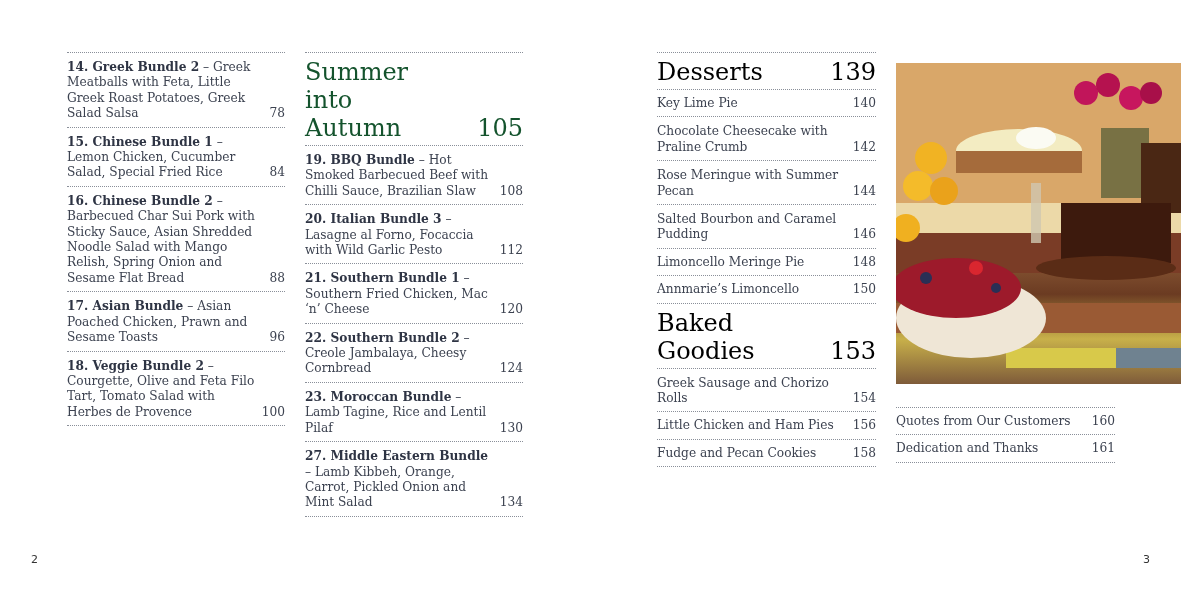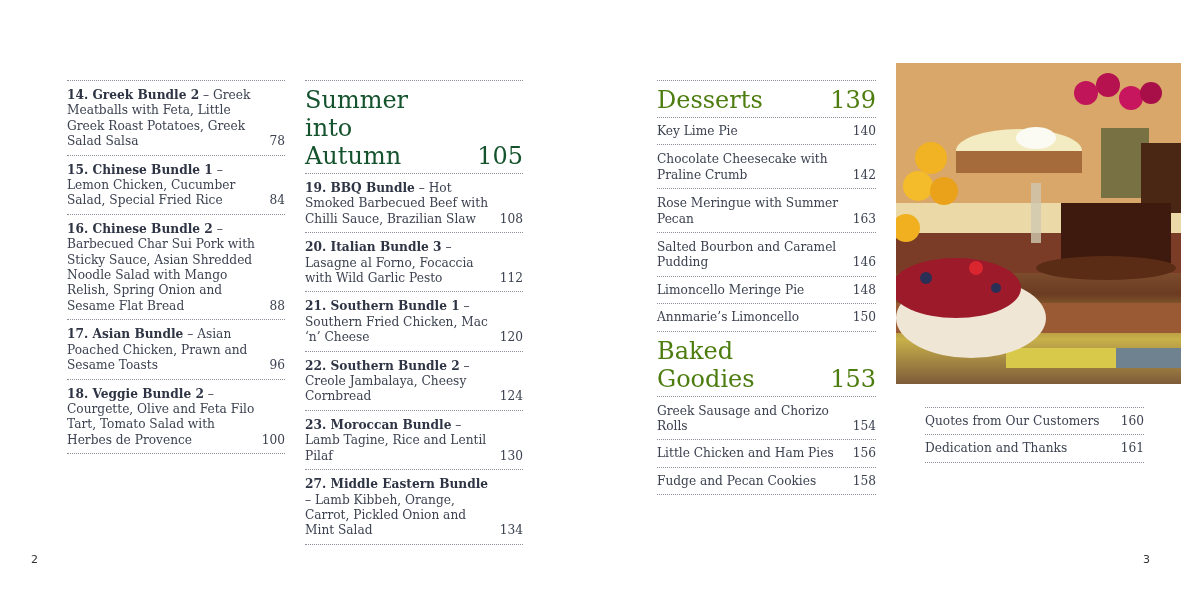--- a/index.html
+++ b/index.html
@@ -1,32 +1,32 @@
 <!DOCTYPE html>
 <html><head>
 <meta charset="utf-8">
 <style>
   html, body { margin:0; padding:0; }
   body {
     width:1181px; height:591px; background:#ffffff; position:relative; overflow:hidden;
     font-family:"DejaVu Serif", serif; color:#3c4250;
   }
-  .col { position:absolute; top:80px; width:218px; }
+  .col { position:absolute; top:52px; width:218px; }
   .col1 { left:67px; }
   .col2 { left:305px; }
   .col3 { left:657px; width:219px; }
-  .col4 { left:896px; top:407px; width:219px;margin-left:29px; }
+  .col4 { left:896px; top:407px; width:219px; }
   .dots { border-top:1.5px dotted #8a8f99; height:0; }
   .entry { display:flex; justify-content:space-between; align-items:flex-end; padding:7px 0 5px 0; border-bottom:1.5px dotted #8a8f99; font-size:12.2px; line-height:15.4px; }
   .entry .txt { flex:1; padding-right:6px; }
   .entry .pg { white-space:nowrap; }
   .entry b { font-weight:bold; color:#2e3444; }
   .sec-title { display:flex; justify-content:space-between; align-items:flex-end; padding:5px 0 3px 0; border-bottom:1.5px dotted #8a8f99; font-size:24px; line-height:28px; font-weight:normal; }
   .purple { color:#14532d; }
-  .red { color:#4d7c0f; }
+  .red { color:#000000; }
   .entry.one { padding:6px 0 5px 0;justify-content:flex-end; }
   .photo { position:absolute; left:896px; top:63px; width:285px; height:321px; overflow:hidden;
     background:linear-gradient(180deg,#c98e4d 0%, #e0b57f 25%, #caa06e 45%, #8b5a36 60%, #6b3b22 72%, #c8b04a 86%, #7e5b3a 100%); }
   .pagenum { position:absolute; top:553px; font-size:11px; color:#333; font-family:"DejaVu Sans", sans-serif; }
 </style>
 </head>
 <body>
 
 <div class="col col1">
   <div class="dots"></div>
@@ -93,21 +93,21 @@
   <div class="entry one">
       <span class="txt">Key Lime Pie</span>
       <span class="pg">140</span>
     </div>
   <div class="entry">
       <span class="txt">Chocolate Cheesecake with Praline Crumb</span>
       <span class="pg">142</span>
     </div>
   <div class="entry">
       <span class="txt">Rose Meringue with Summer Pecan</span>
-      <span class="pg">163</span>
+      <span class="pg">144</span>
     </div>
   <div class="entry">
       <span class="txt">Salted Bourbon and Caramel Pudding</span>
       <span class="pg">146</span>
     </div>
   <div class="entry one">
       <span class="txt">Limoncello Meringe Pie</span>
       <span class="pg">148</span>
     </div>
   <div class="entry one">

